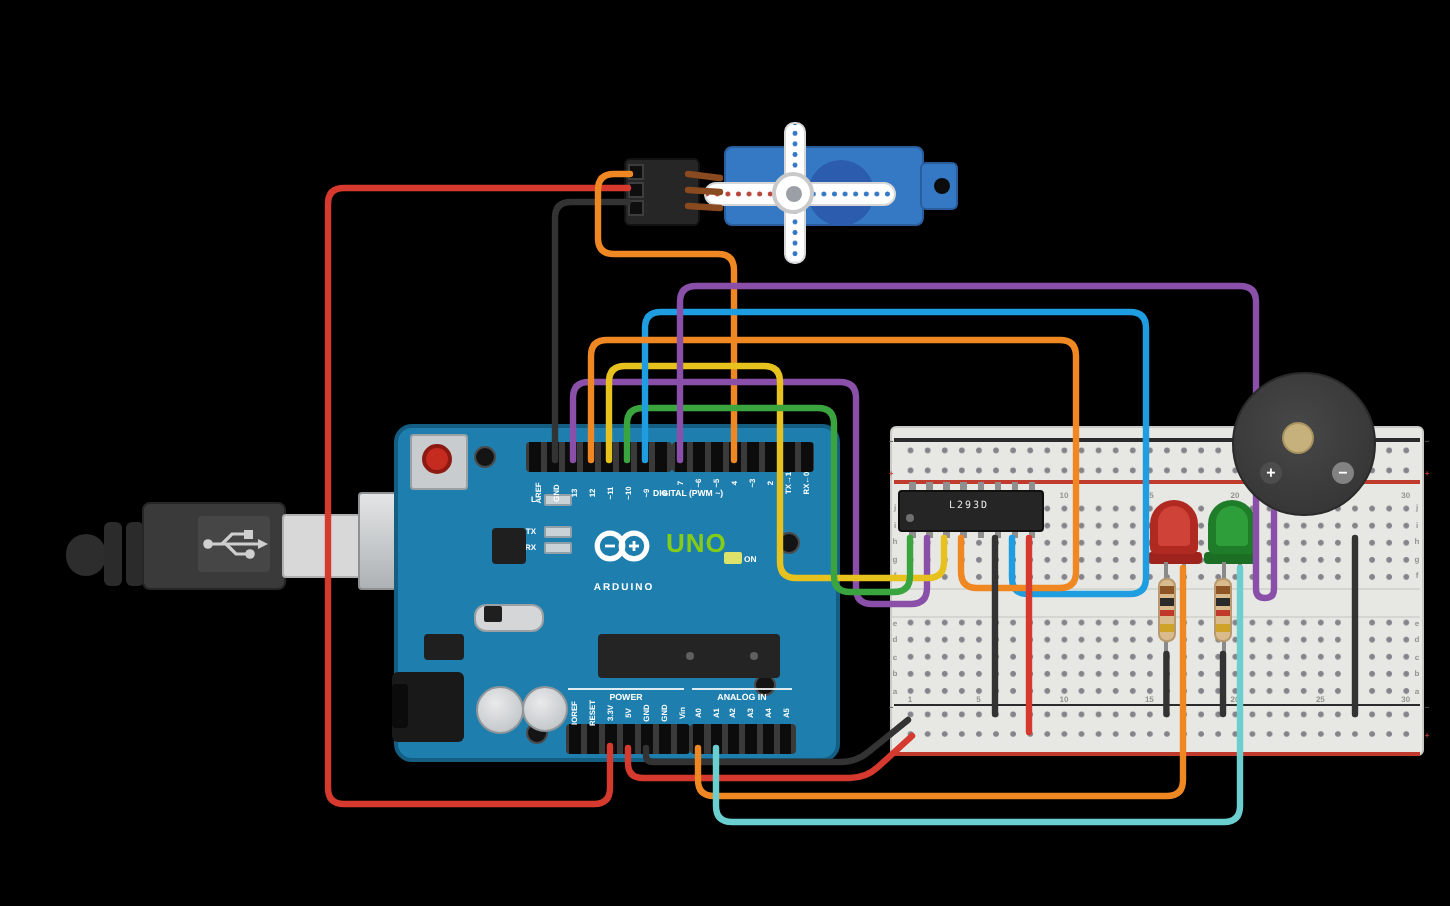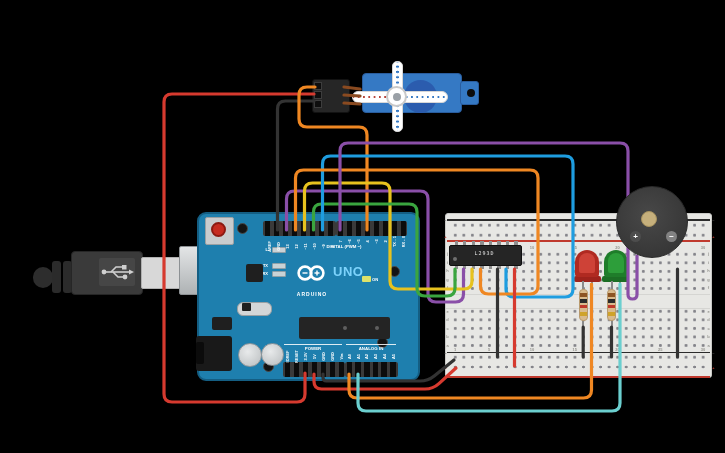--- a/index.html
+++ b/index.html
@@ -36,21 +36,21 @@
   .onlbl{left:372px;top:276.5px;font-size:4.2px;color:#fff;font-weight:bold;}
   .vreg{left:246px;top:264px;width:17px;height:18px;background:#1f1f1f;border-radius:2px;}
   .xtal{left:237px;top:302px;width:33px;height:12px;background:#d4d6d7;border:1px solid #9aa0a3;border-radius:6px;}
   .atmega{left:299px;top:317px;width:91px;height:22px;background:#242424;border-radius:2px;}
   .atdot{width:4px;height:4px;border-radius:50%;background:#5f5f5f;}
   .transistor{left:212px;top:317px;width:20px;height:13px;background:#1f1f1f;border-radius:2px;}
   .smallblk{left:242px;top:303px;width:9px;height:8px;background:#1f1f1f;border-radius:1px;}
   .cap{width:22px;height:22px;border-radius:50%;background:radial-gradient(circle at 40% 35%,#e8eaeb,#b9bdbf);border:1px solid #90969a;}
   .barrel{left:196px;top:336px;width:36px;height:35px;background:#191919;border-radius:3px;}
   .barrel-in{left:196px;top:342px;width:8px;height:22px;background:#0b0b0b;border-radius:2px;}
-  .uno-txt{left:333px;top:264px;width:34px;font-size:13px;letter-spacing:.5px;color:#7dd3fc;font-weight:bold;}
+  .uno-txt{left:333px;top:264px;width:34px;font-size:13px;letter-spacing:.5px;color:#84cc16;font-weight:bold;}
   .ard-txt{left:292px;top:291px;width:40px;font-size:5px;letter-spacing:1px;text-align:center;color:#fff;font-weight:bold;}
   .pinlabel{position:absolute;width:26px;height:7px;line-height:7px;text-align:center;color:#fff;
             font-weight:bold;font-size:3.9px;transform:rotate(-90deg);white-space:nowrap;}
   
   .bb{left:445px;top:213px;width:267px;height:165px;background:#e7e7e4;border:1px solid #c9c9c6;border-radius:3px;box-sizing:border-box;}
   .bbline{height:1.5px;left:447px;width:263px;}
   .dots{background-image:radial-gradient(circle,#84848a 1.2px,transparent 1.7px);}
   .rail{left:450.7px;width:258px;height:8.4px;background-size:8.55px 8.4px;background-position:0 0;}
   .bank{left:450.7px;width:258px;height:43.2px;background-size:8.55px 8.55px;}
   .bbgap{left:446px;top:293.5px;width:264px;height:13px;background:#e7e7e4;border-top:1px solid #d5d5d2;border-bottom:1px solid #d5d5d2;}

